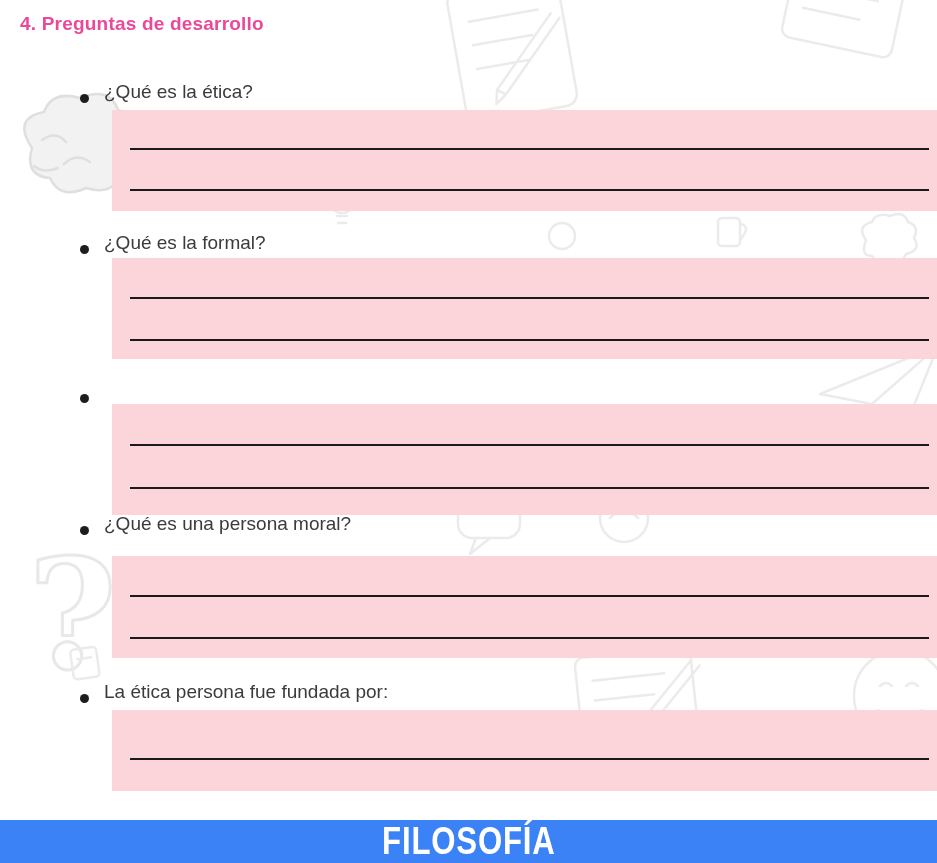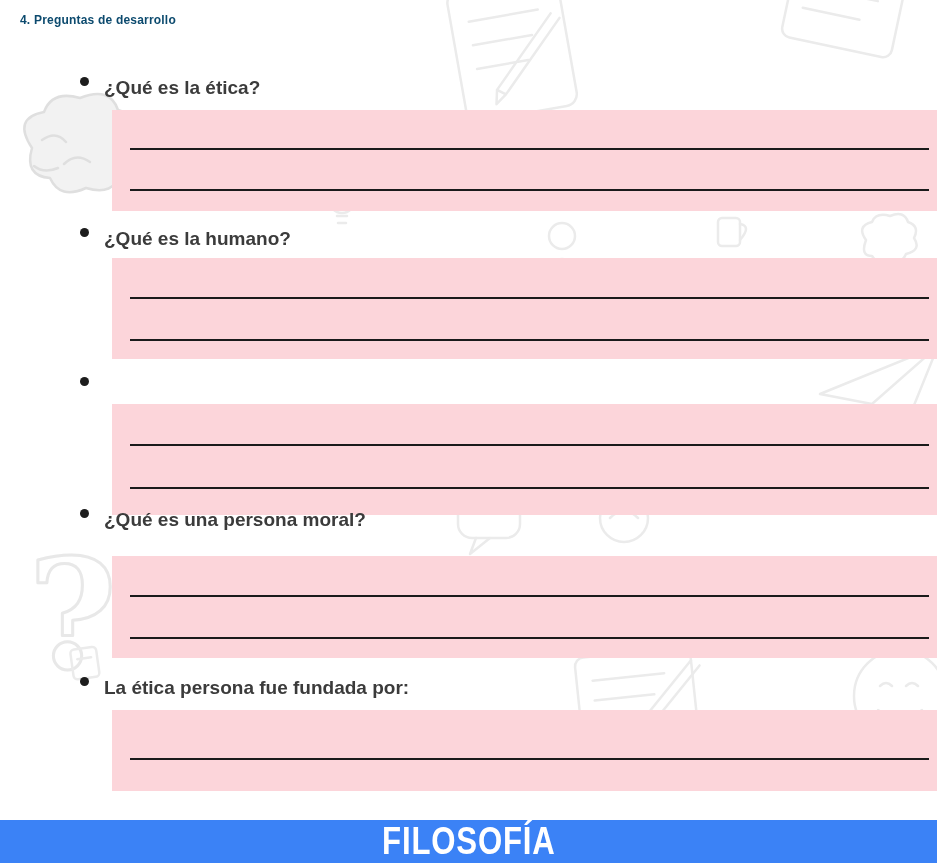--- a/index.html
+++ b/index.html
@@ -11,27 +11,27 @@
     font-family:"Liberation Sans", sans-serif;
     color:#3b3b3b;
   }
   .doodles {
     position:absolute; left:0; top:0; z-index:0;
     pointer-events:none;
   }
   .content { position:absolute; inset:0; z-index:1; }
   .title {
     position:absolute; left:20px; top:13px;
-    font-size:12px; font-weight:600; letter-spacing:.2px;
-    color:#0c4a6e;
+    font-size:19px; font-weight:600; letter-spacing:.2px;
+    color:#ec4899;
   }
   .q-row {
     position:absolute; left:80px;
-    display:flex; align-items:flex-start; gap:15px;
-    font-size:19px; font-weight:700; color:#3b3b3b;
+    display:flex; align-items:flex-end; gap:15px;
+    font-size:19px; font-weight:400; color:#3b3b3b;
     height:26px; white-space:nowrap;
   }
   .bullet {
     width:9px; height:9px; border-radius:50%;
     background:#1d1d1d; flex:0 0 auto;
   }
   .block {
     position:absolute; left:112px; width:825px;
     background:#fcd5da;
   }
@@ -141,21 +141,21 @@
       <span class="bullet"></span>
       <span>¿Qué es la ética?</span>
     </div>
     <div class="block" style="top:110px; height:101px;">
       <div class="ans-line" style="top:38px;"></div>
       <div class="ans-line" style="top:79px;"></div>
     </div>
 
     <div class="q-row" style="top:228px;">
       <span class="bullet"></span>
-      <span>¿Qué es la humano?</span>
+      <span>¿Qué es la formal?</span>
     </div>
     <div class="block" style="top:258px; height:101px;">
       <div class="ans-line" style="top:39px;"></div>
       <div class="ans-line" style="top:81px;"></div>
     </div>
 
     <div class="q-row" style="top:377px;">
       <span class="bullet"></span>
     </div>
     <div class="block" style="top:404px; height:111px;">

